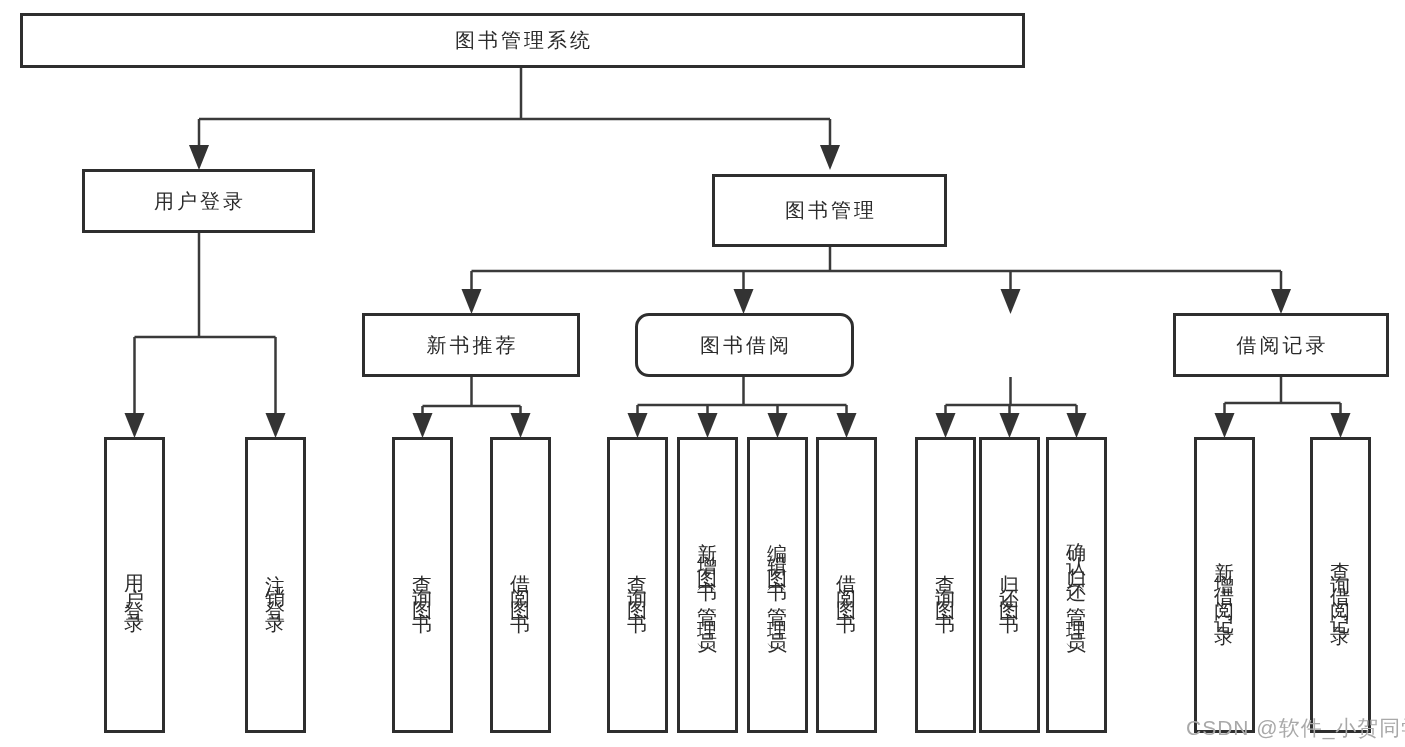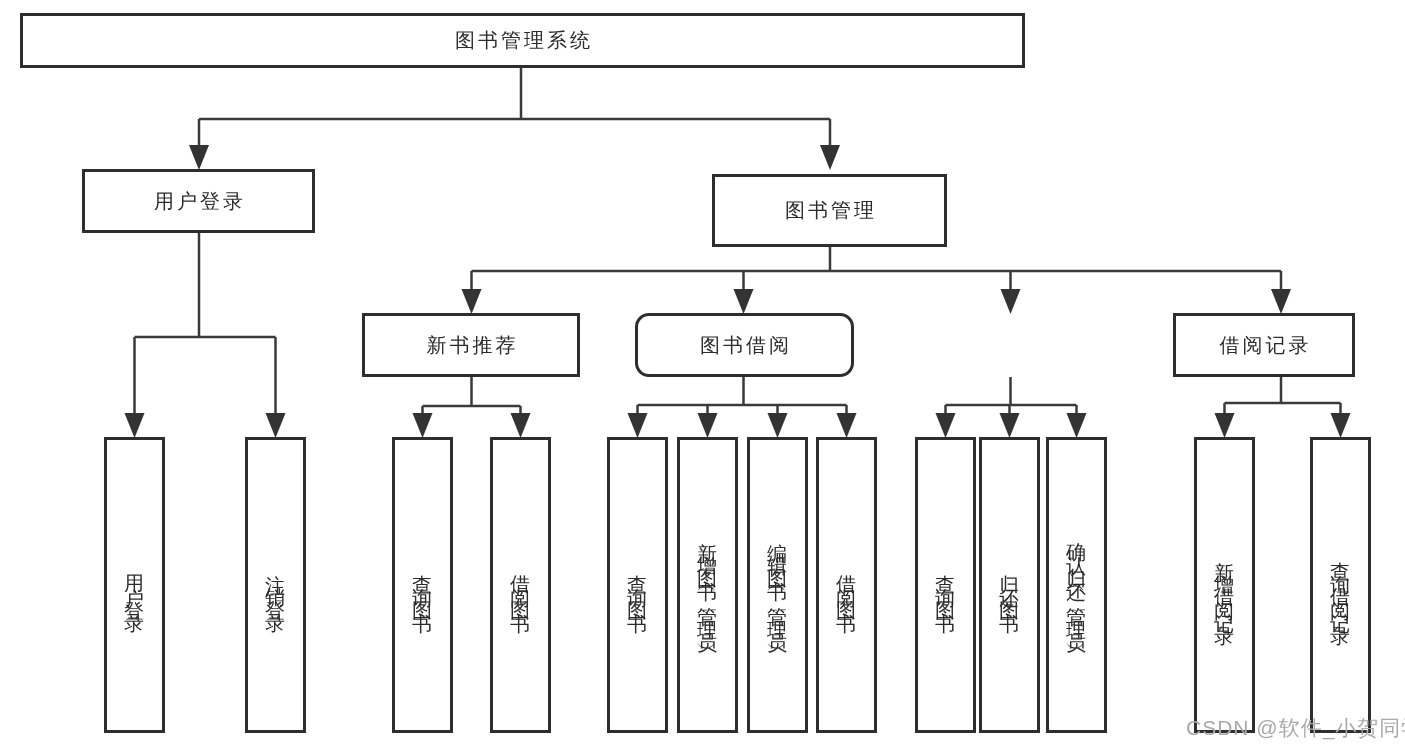--- a/index.html
+++ b/index.html
@@ -138,21 +138,21 @@
     </g>
   </svg>
 
   <div class="hnode" style="left:20px; top:13px; width:1005px; height:55px;">图书管理系统</div>
 
   <div class="hnode" style="left:82px; top:169px; width:233px; height:64px;">用户登录</div>
   <div class="hnode" style="left:712px; top:174px; width:235px; height:73px;">图书管理</div>
 
   <div class="hnode" style="left:362px; top:313px; width:218px; height:64px;">新书推荐</div>
   <div class="hnode" style="left:635px; top:313px; width:219px; height:64px;border-radius:14px;">图书借阅</div>
-  <div class="hnode" style="left:1173px; top:313px; width:182px; height:64px;">借阅记录</div>
+  <div class="hnode" style="left:1173px; top:313px; width:216px; height:64px;">借阅记录</div>
 
   <div class="vnode" style="left:104px;">用户登录</div>
   <div class="vnode" style="left:245px;">注销登录</div>
 
   <div class="vnode" style="left:392px;">查询图书</div>
   <div class="vnode" style="left:490px;">借阅图书</div>
 
   <div class="vnode" style="left:607px;">查询图书</div>
   <div class="vnode" style="left:677px;">新增图书（管理员）</div>
   <div class="vnode" style="left:747px;">编辑图书（管理员）</div>

